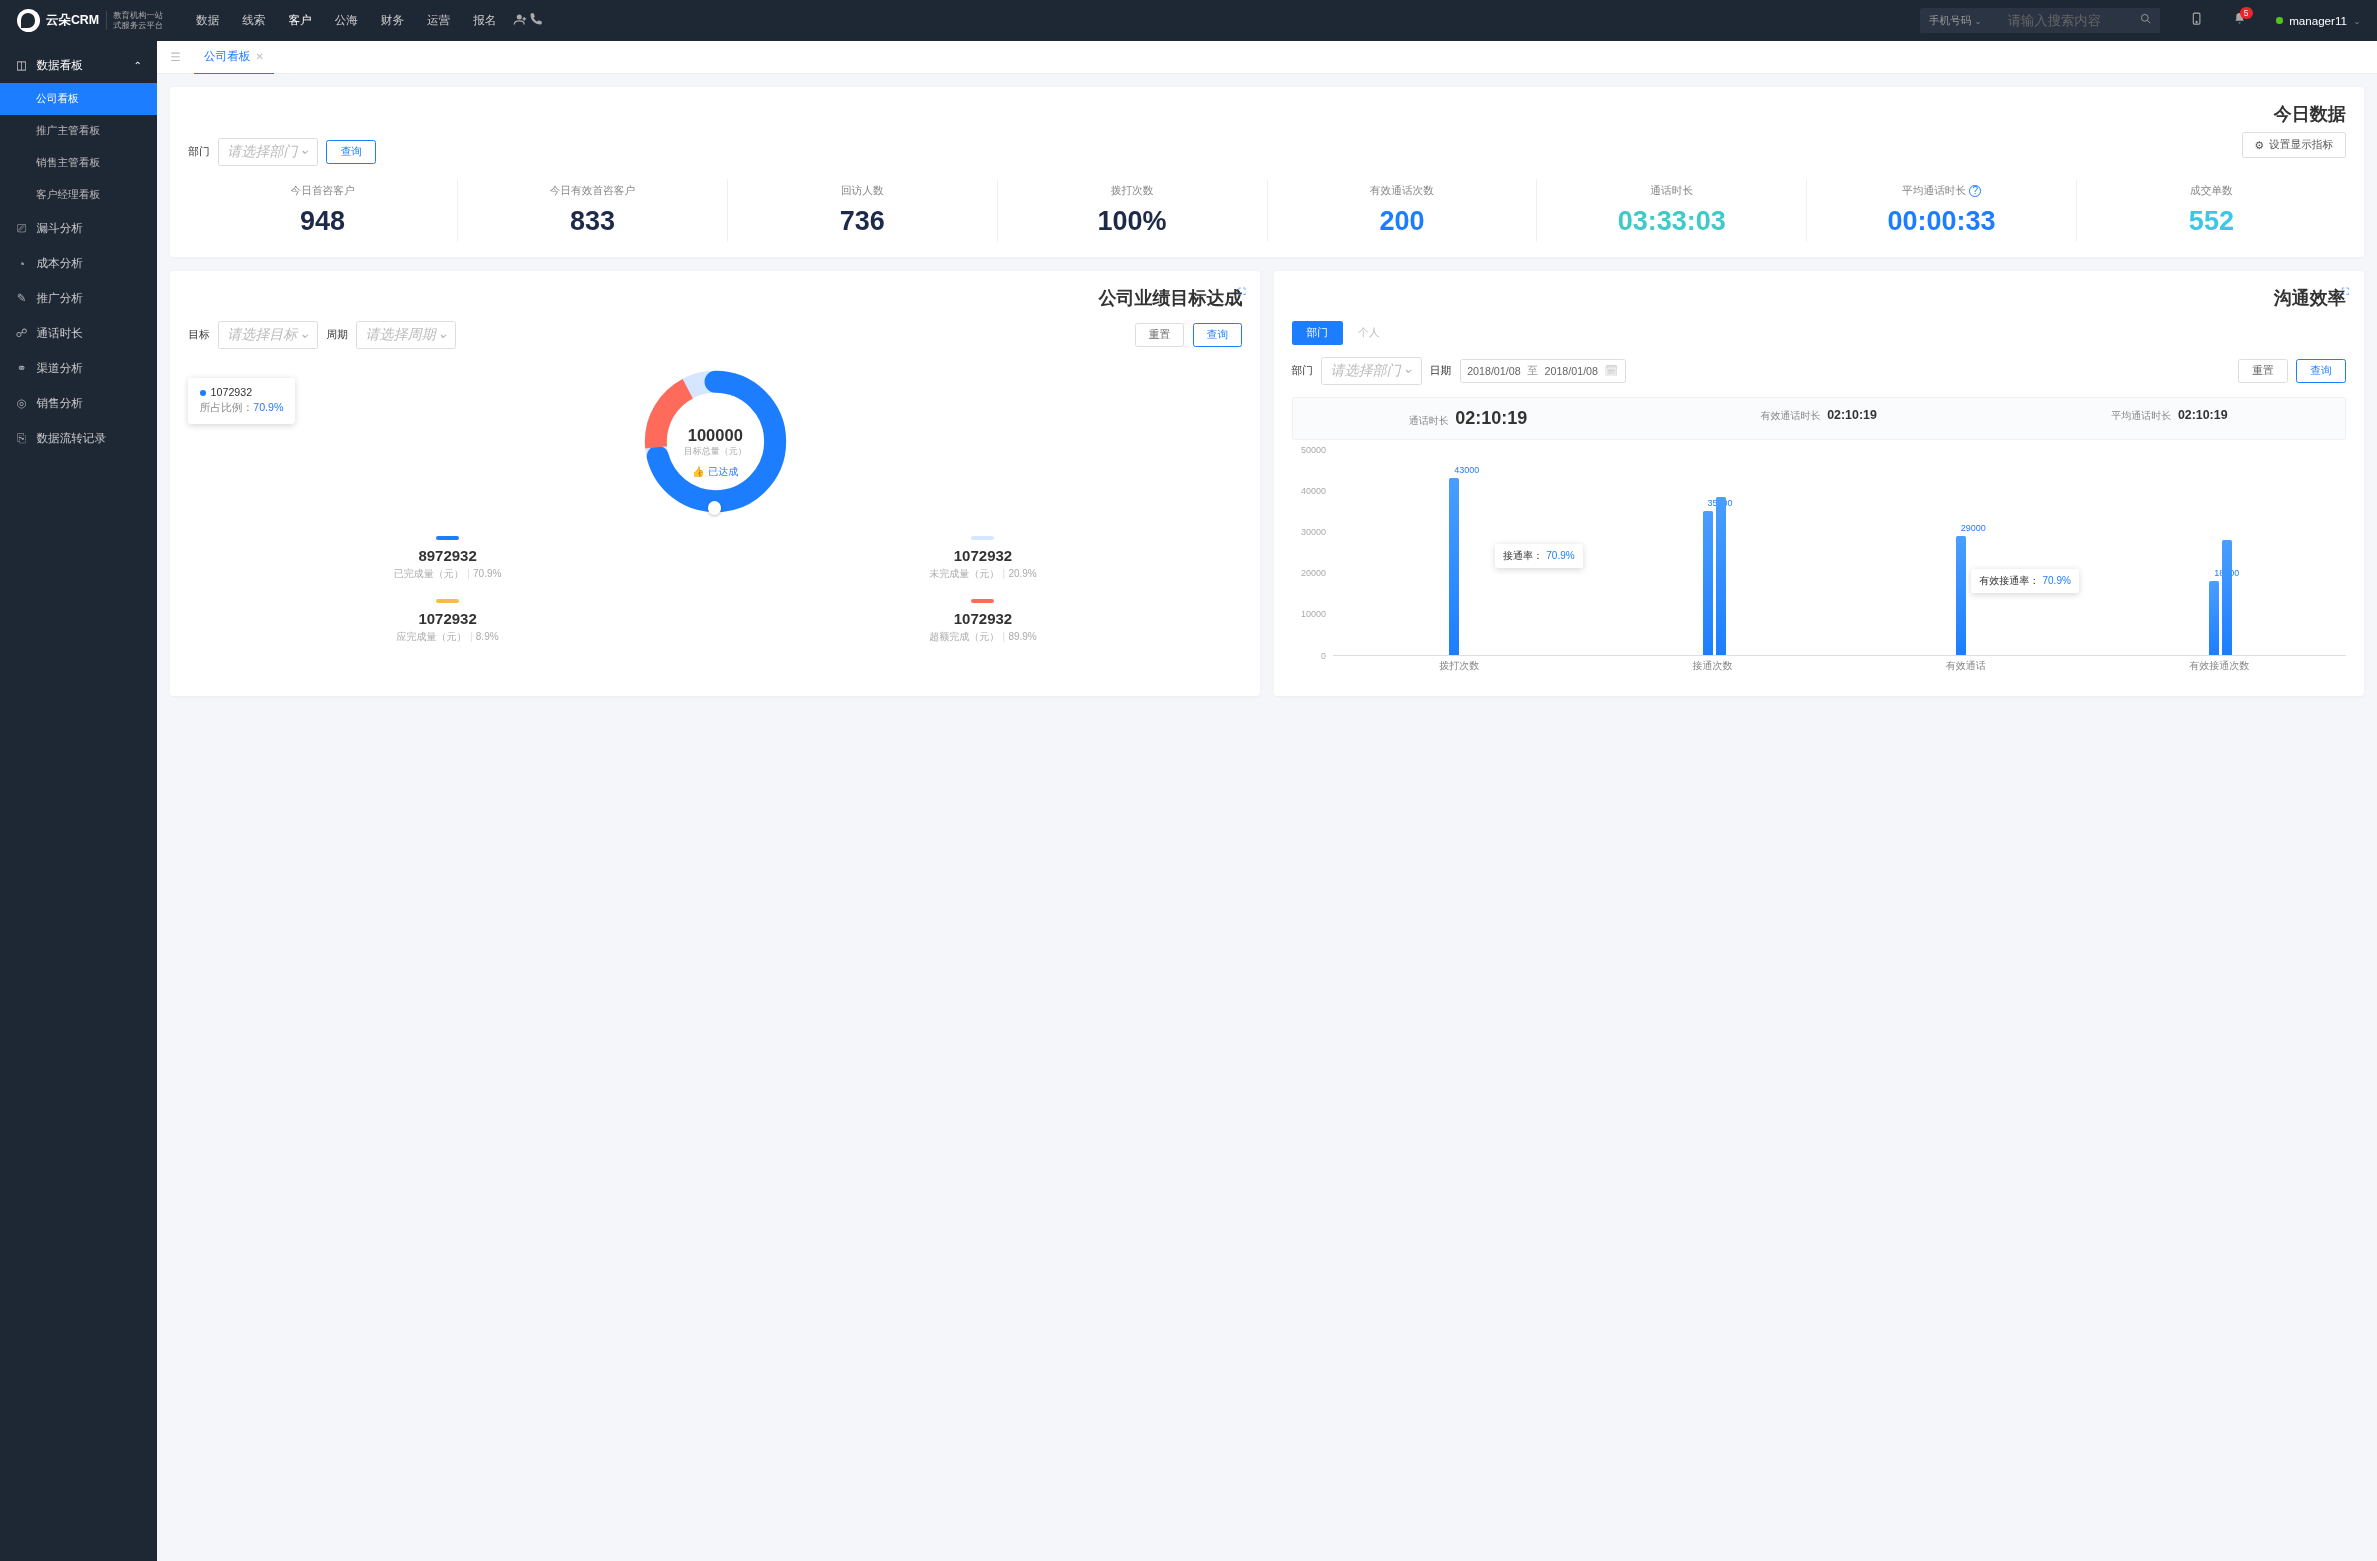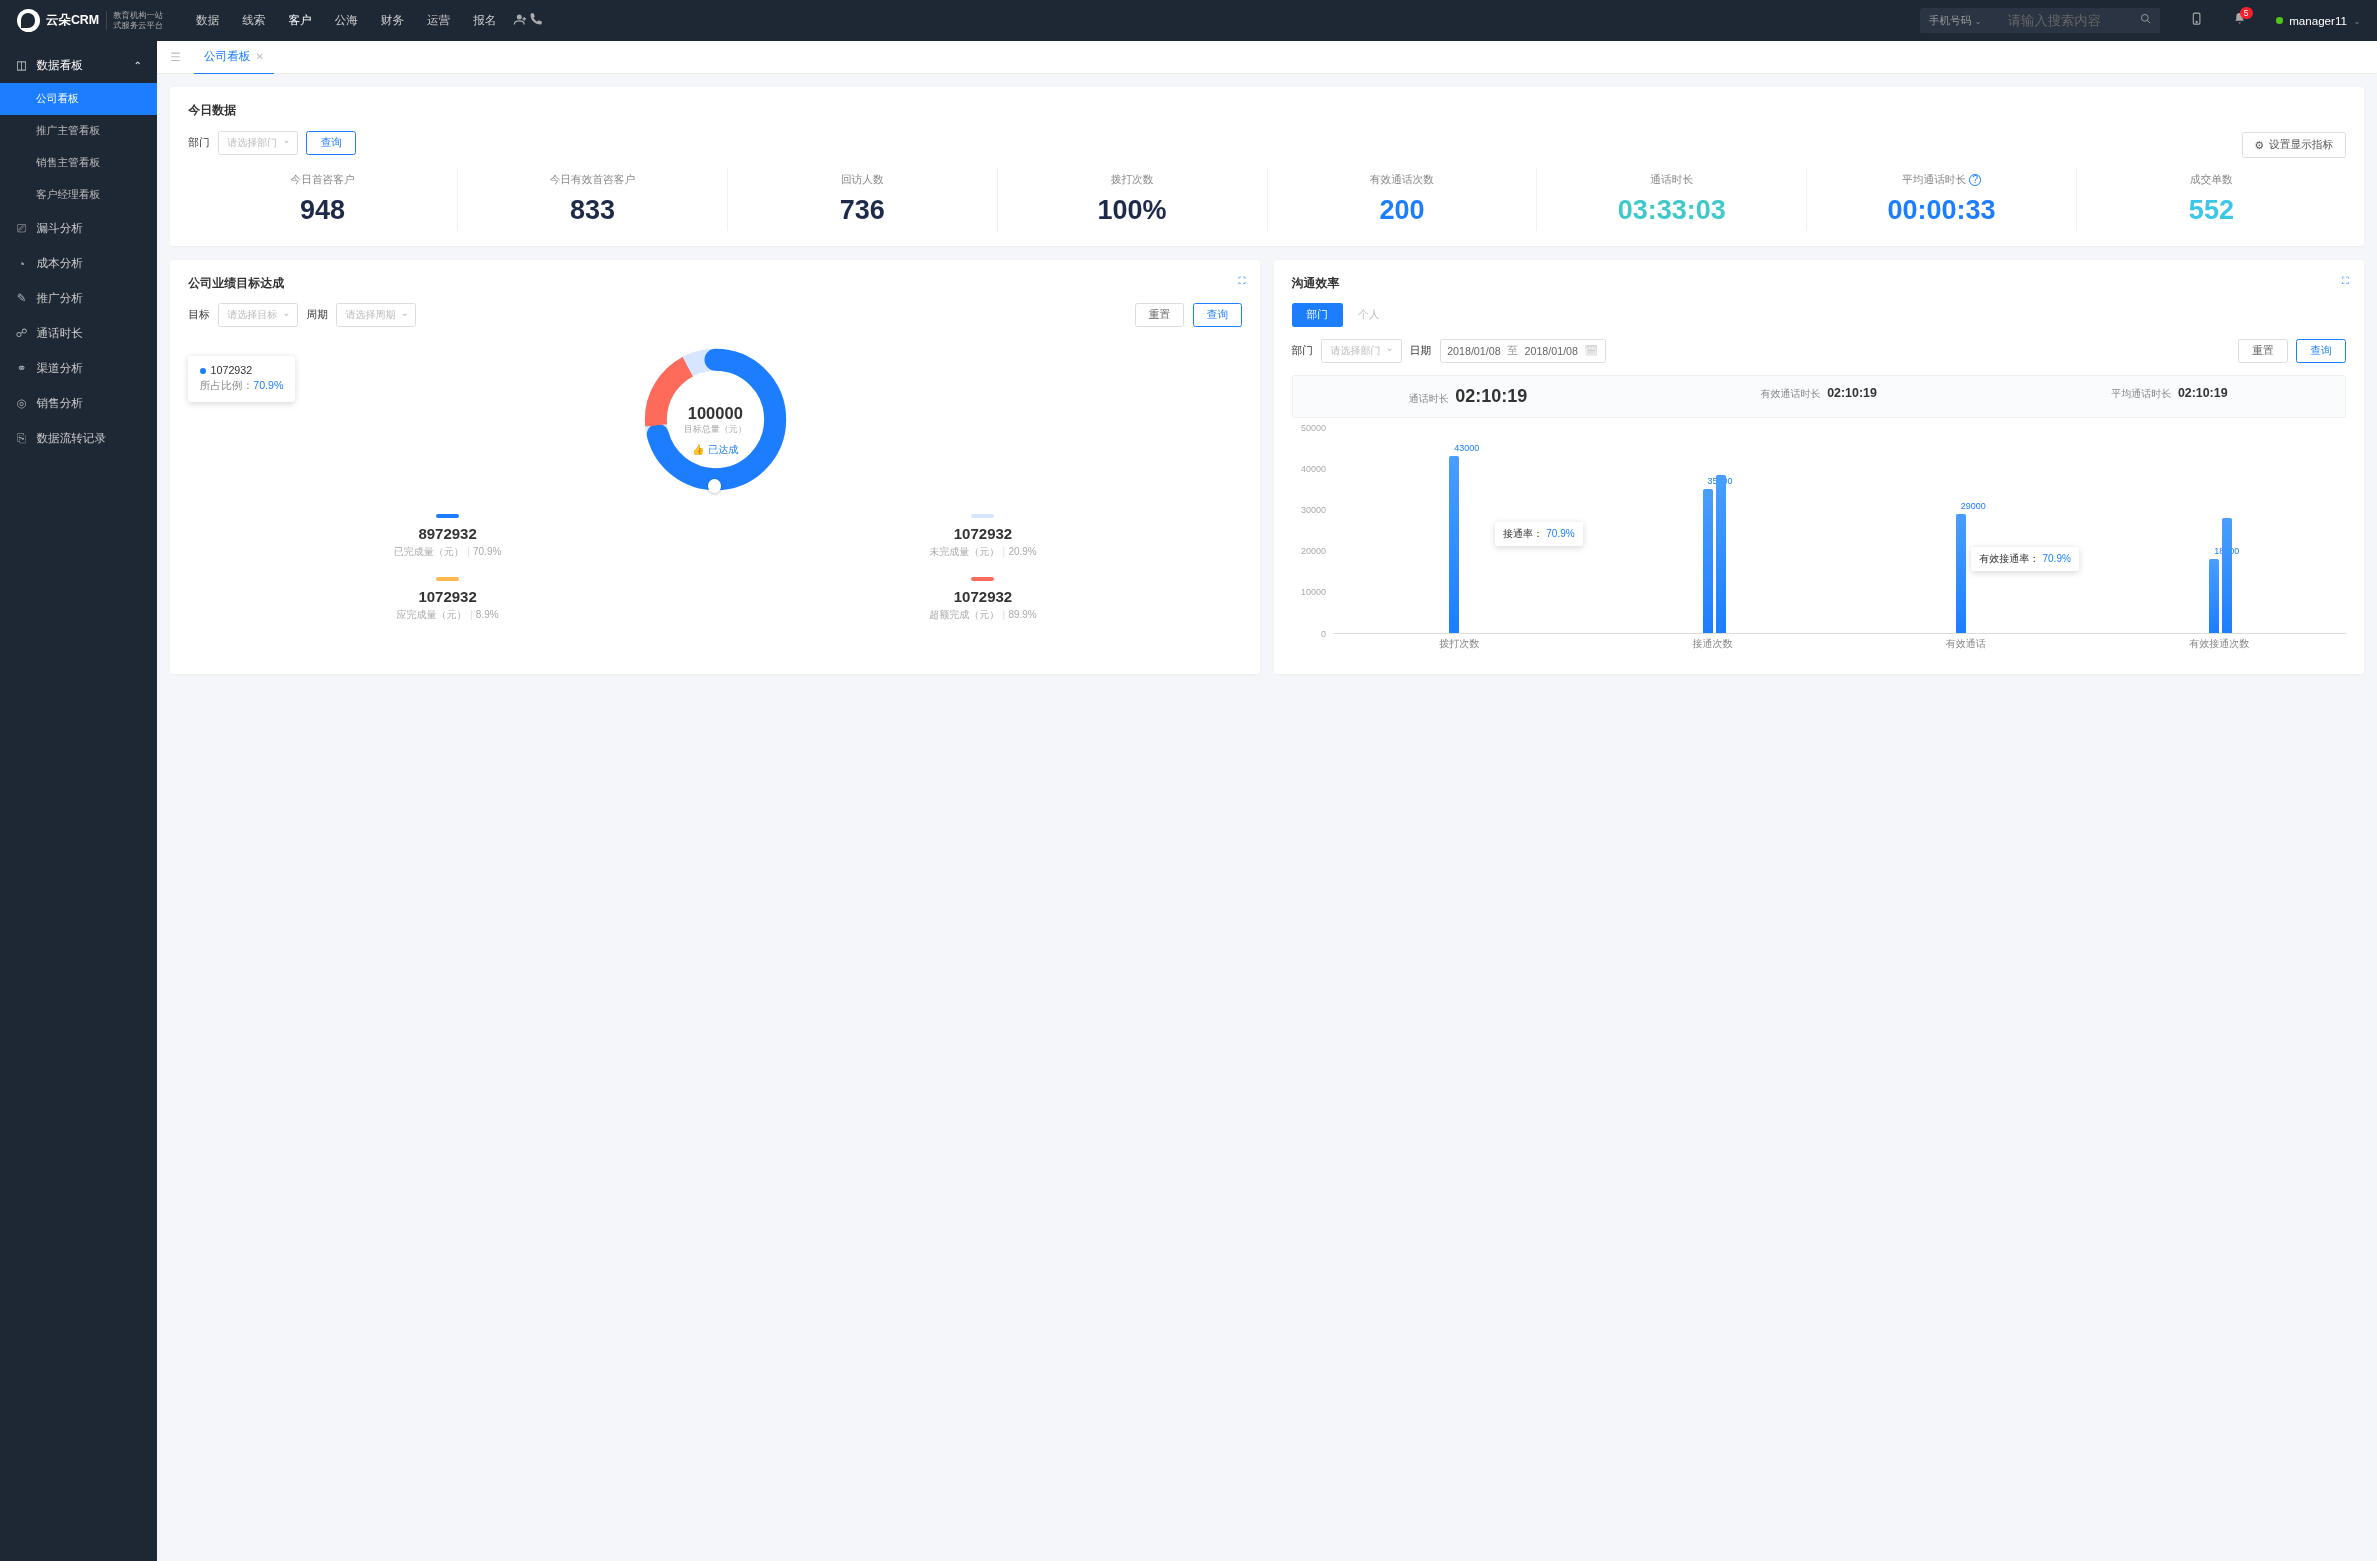--- a/index.html
+++ b/index.html
@@ -42,25 +42,25 @@
 
 .main { flex: 1; display: flex; flex-direction: column; overflow: auto; }
 .tabbar { background: #fff; height: 33px; display: flex; align-items: center; padding: 0 8.3px; border-bottom: 0.8px solid #eee; gap: 8.3px; }
 .tab-ham { color: #bbb; cursor: pointer; padding: 0 5px; }
 .tab { display: flex; align-items: center; gap: 5px; padding: 0 10px; height: 33px; cursor: pointer; color: #1c7eff; border-bottom: 1.7px solid #1c7eff; }
 .tab-close { color: #bbb; font-size: 10px; }
 
 .content { padding: 13.2px; display: flex; flex-direction: column; gap: 13.2px; }
 
 .card { background: #fff; border-radius: 3.3px; padding: 15px 18px; box-shadow: 0 0.8px 2.5px rgba(0,0,0,.04); position: relative; }
-.card-title { font-size: 12px; font-weight: 600; margin-bottom: 11.6px; }
+.card-title { font-size: 18px; font-weight: 600; margin-bottom: 11.6px; text-align: right; }
 
 .filter-row { display: flex; align-items: center; gap: 8.3px; margin-bottom: 13.2px; }
 .lbl { color: #333; font-size: 10.7px; }
-.sel { border: 0.8px solid #ddd; padding: 4.1px 20px 4.1px 8.3px; border-radius: 2.5px; color: #bbb; font-size: 10px; position: relative; cursor: pointer; }
+.sel { border: 0.8px solid #ddd; padding: 4.1px 20px 4.1px 8.3px; border-radius: 2.5px; color: #bbb; font-size: 14px; position: relative; cursor: pointer; font-style: italic; }
 .sel::after { content: "⌄"; position: absolute; right: 6.6px; top: 2.5px; color: #bbb; }
 .btn { border: 0.8px solid #1c7eff; color: #1c7eff; background: #fff; padding: 4.1px 13.2px; border-radius: 2.5px; cursor: pointer; font-size: 10.7px; }
 .btn-plain { border: 0.8px solid #ddd; color: #666; background: #fff; padding: 4.1px 13.2px; border-radius: 2.5px; cursor: pointer; font-size: 10.7px; }
 .settings-btn { position: absolute; right: 18px; top: 45px; display: flex; align-items: center; gap: 5px; border: 0.8px solid #ddd; padding: 5px 11.6px; border-radius: 2.5px; cursor: pointer; font-size: 10.7px; color: #555; }
 
 .kpi-row { display: flex; }
 .kpi { flex: 1; text-align: center; border-right: 0.8px solid #f0f0f0; padding: 5px 3.3px; }
 .kpi:last-child { border-right: none; }
 .kpi-label { color: #888; font-size: 10.7px; margin-bottom: 8.3px; display: flex; justify-content: center; align-items: center; gap: 3.3px; }
 .kpi-val { font-size: 27px; font-weight: 700; }

